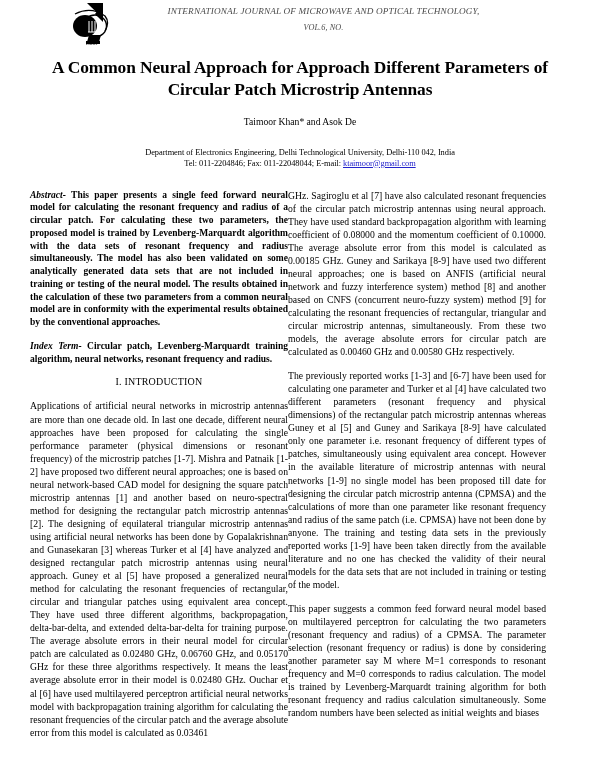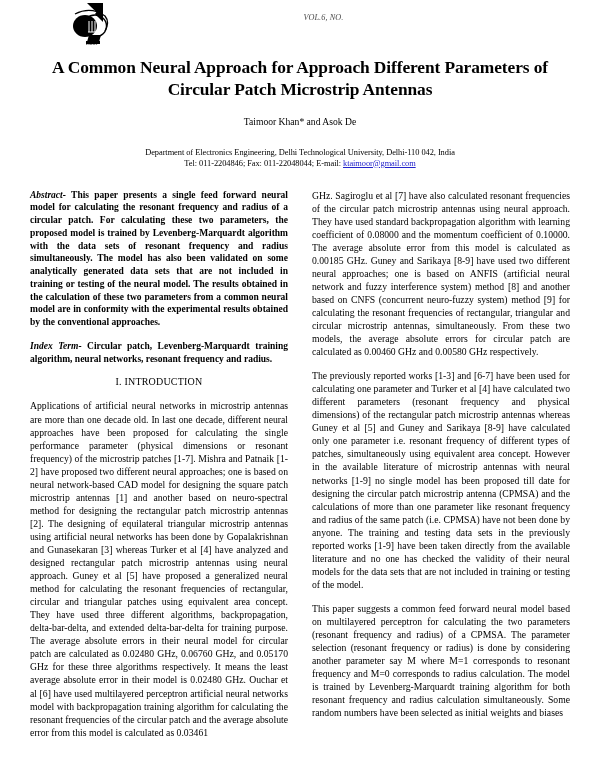--- a/index.html
+++ b/index.html
@@ -86,21 +86,20 @@
   }
   .email-link {
     color: #2222cc;
     text-decoration: underline;
   }
 
   
   .columns {
     display: flex;
     margin-top: 21px;
-    gap: 24px;
   }
   .column {
     width: 258px;
     flex: 0 0 258px;
   }
   p.body-text {
     margin: 0 0 11px 0;
     font-size: 9.7px;
     line-height: 1.345;
     text-align: justify;
@@ -147,20 +146,21 @@
         <ellipse cx="30" cy="24" rx="11.5" ry="11" fill="none" stroke="#000000" stroke-width="1.4"></ellipse>
         <path d="M10 12 Q26 4 40 14 Q45 20 40 29" fill="none" stroke="#000000" stroke-width="1.3"></path>
         <path d="M24 19 L24 30 M27 19 L27 30 M30 19 L30 30 M33 19 L33 30" stroke="#ffffff" stroke-width="1" fill="none"></path>
         <path d="M23 30 L35 30" stroke="#ffffff" stroke-width="1"></path>
         <path d="M24 33 L36 33 L34 40 L22 40 Z" fill="#000000"></path>
         <rect x="21" y="39" width="14" height="3" fill="#000000"></rect>
         <text x="27" y="43" font-size="4.2" text-anchor="middle" fill="#000000" font-family="Liberation Serif, serif">IJMOT</text>
       </svg>
     </div>
     <div class="journal-lines">
+      <div class="journal-name">INTERNATIONAL JOURNAL OF MICROWAVE AND OPTICAL TECHNOLOGY,</div>
       <div class="journal-vol">VOL.6, NO.</div>
     </div>
   </div>
 
   <h1 class="title">A Common Neural Approach for Approach Different Parameters of Circular Patch Microstrip Antennas</h1>
 
   <div class="authors">Taimoor Khan* and Asok De</div>
   <div class="affiliation">Department of Electronics Engineering, Delhi Technological University, Delhi-110 042, India</div>
   <div class="contact">
     <span>Tel: 011-2204846; Fax: 011-22048044; E-mail: </span><a class="email-link" href="#">ktaimoor@gmail.com</a>

